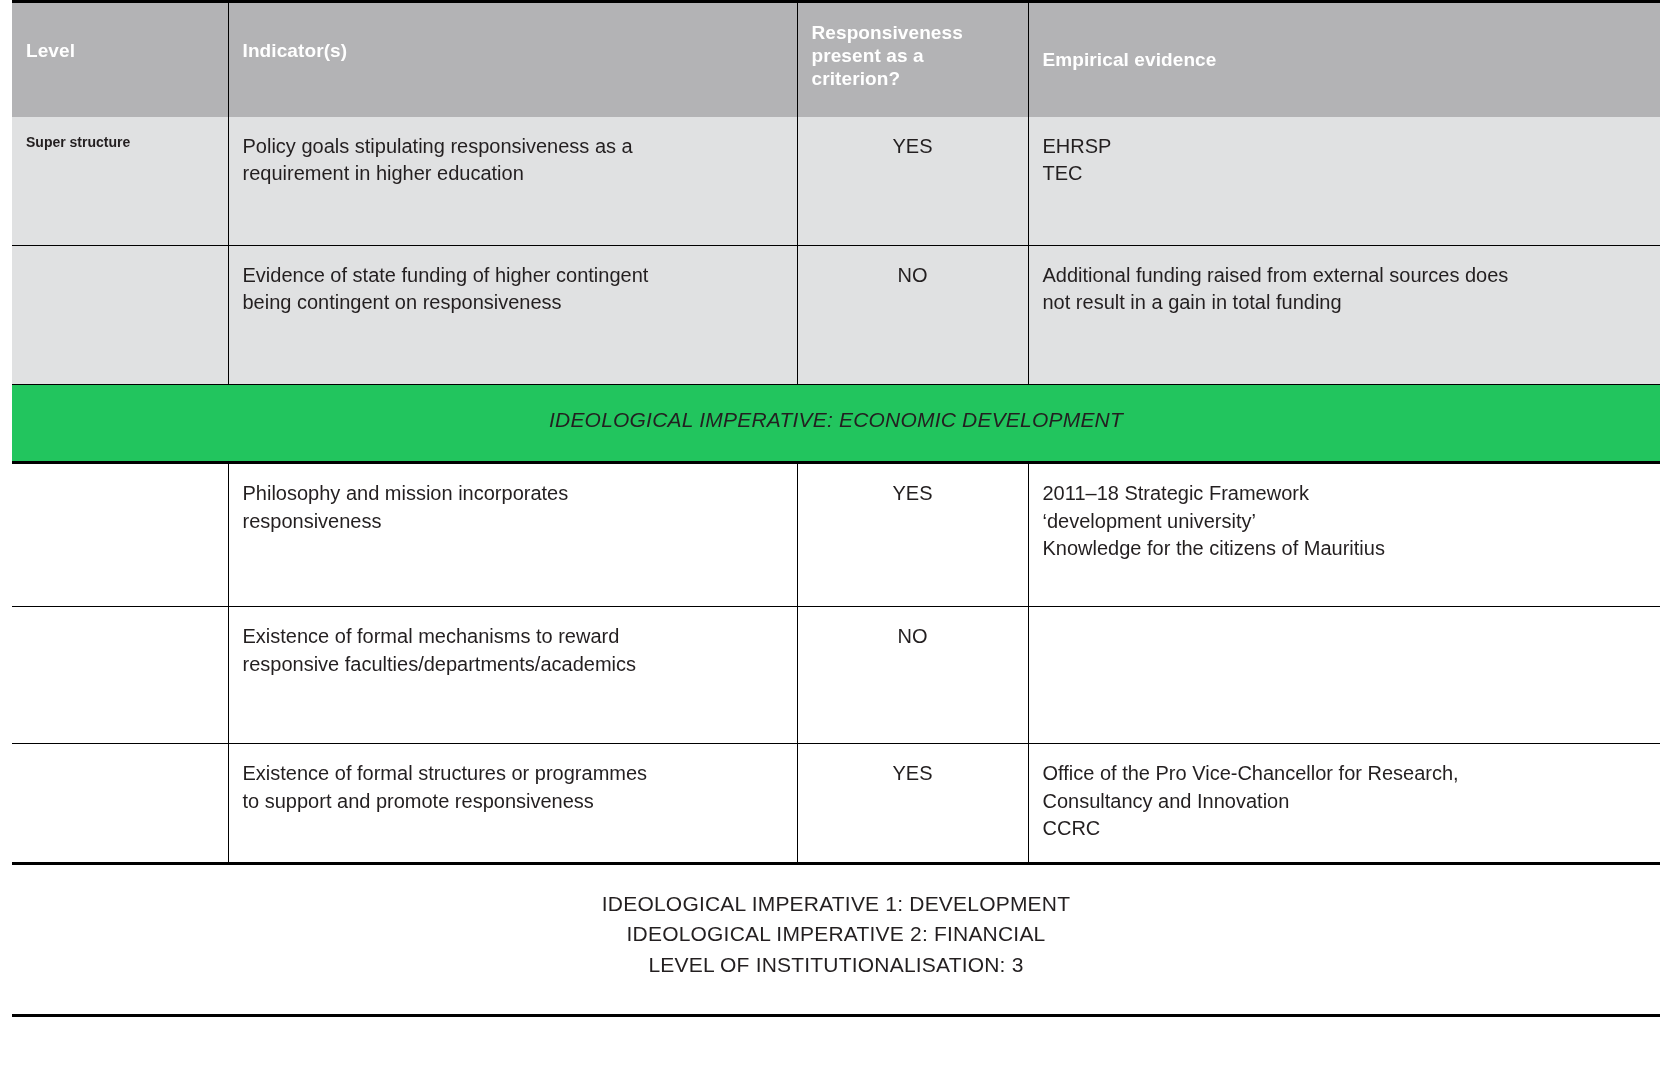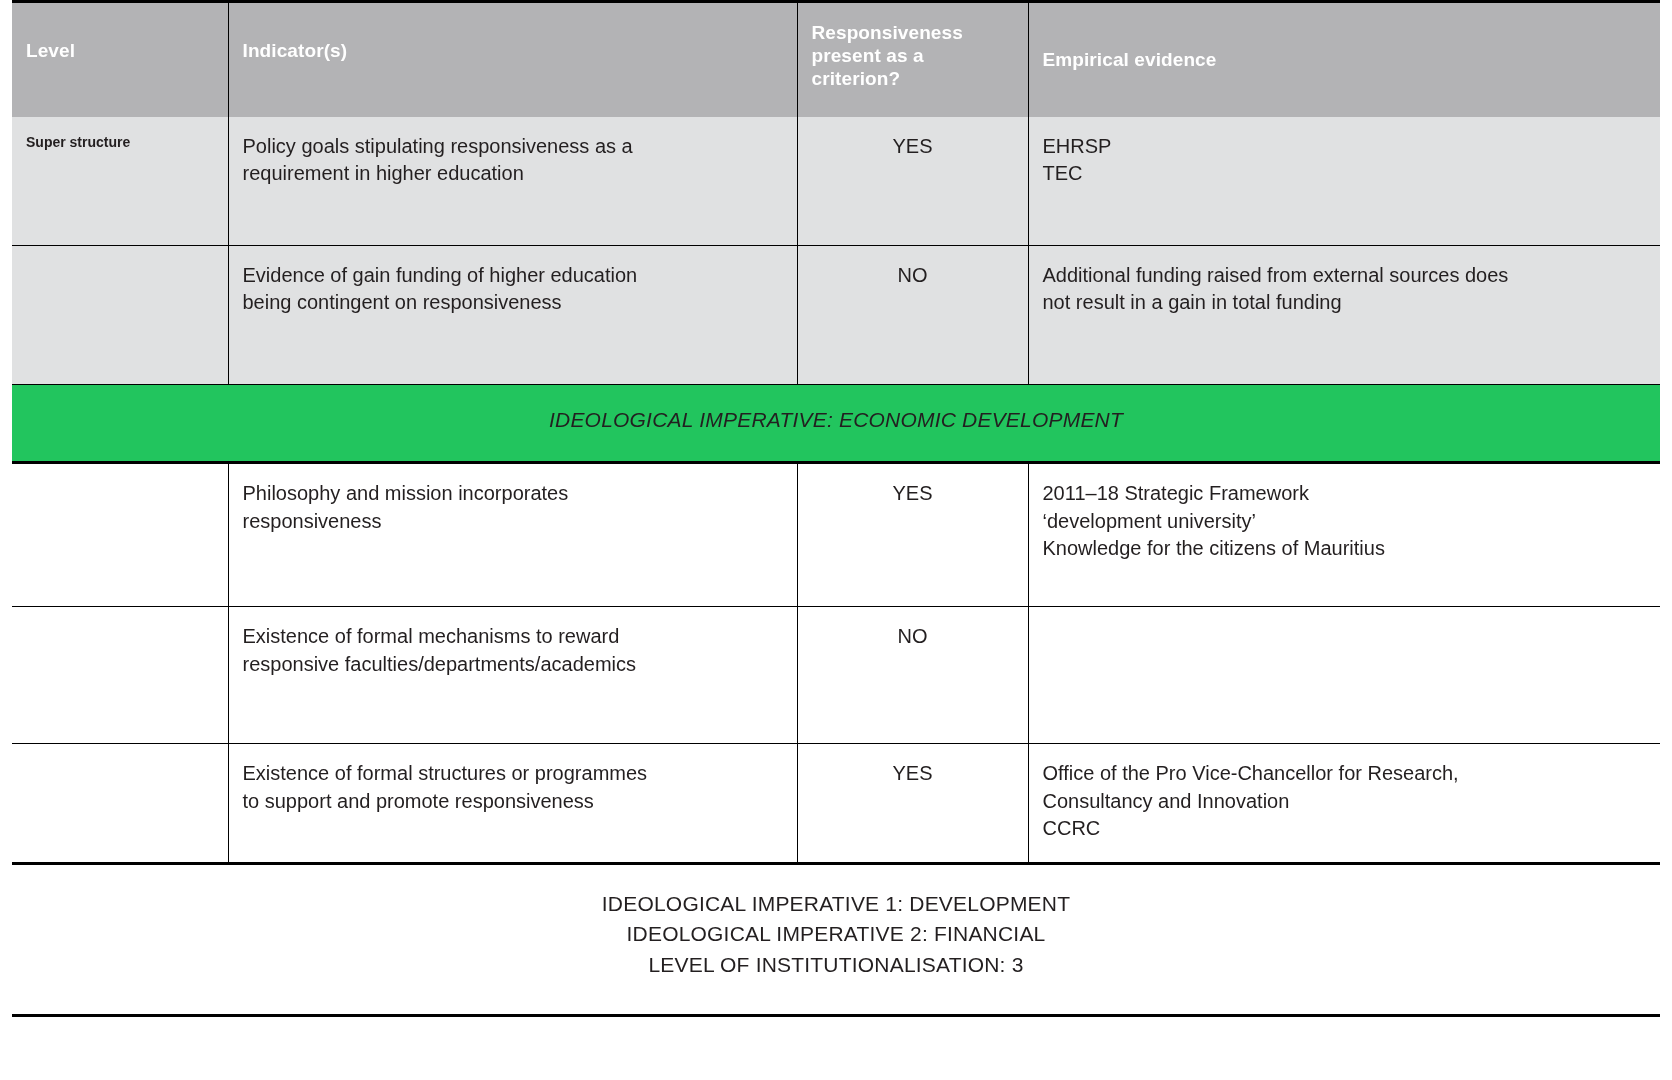--- a/index.html
+++ b/index.html
@@ -140,21 +140,21 @@
         <td class="level-cell tall-1">Super structure</td>
         <td class="ind-cell">Policy goals stipulating responsiveness as a
 requirement in higher education</td>
         <td class="resp-cell">YES</td>
         <td class="ev-cell">EHRSP
 TEC</td>
       </tr>
 
       <tr class="shade divider-top">
         <td class="level-cell tall-2"></td>
-        <td class="ind-cell">Evidence of gain funding of higher education
+        <td class="ind-cell">Evidence of state funding of higher contingent
 being contingent on responsiveness</td>
         <td class="resp-cell">NO</td>
         <td class="ev-cell">Additional funding raised from external sources does
 not result in a gain in total funding</td>
       </tr>
 
       <tr class="banner shade banner-boundary">
         <td colspan="4">IDEOLOGICAL IMPERATIVE: ECONOMIC DEVELOPMENT</td>
       </tr>
 

